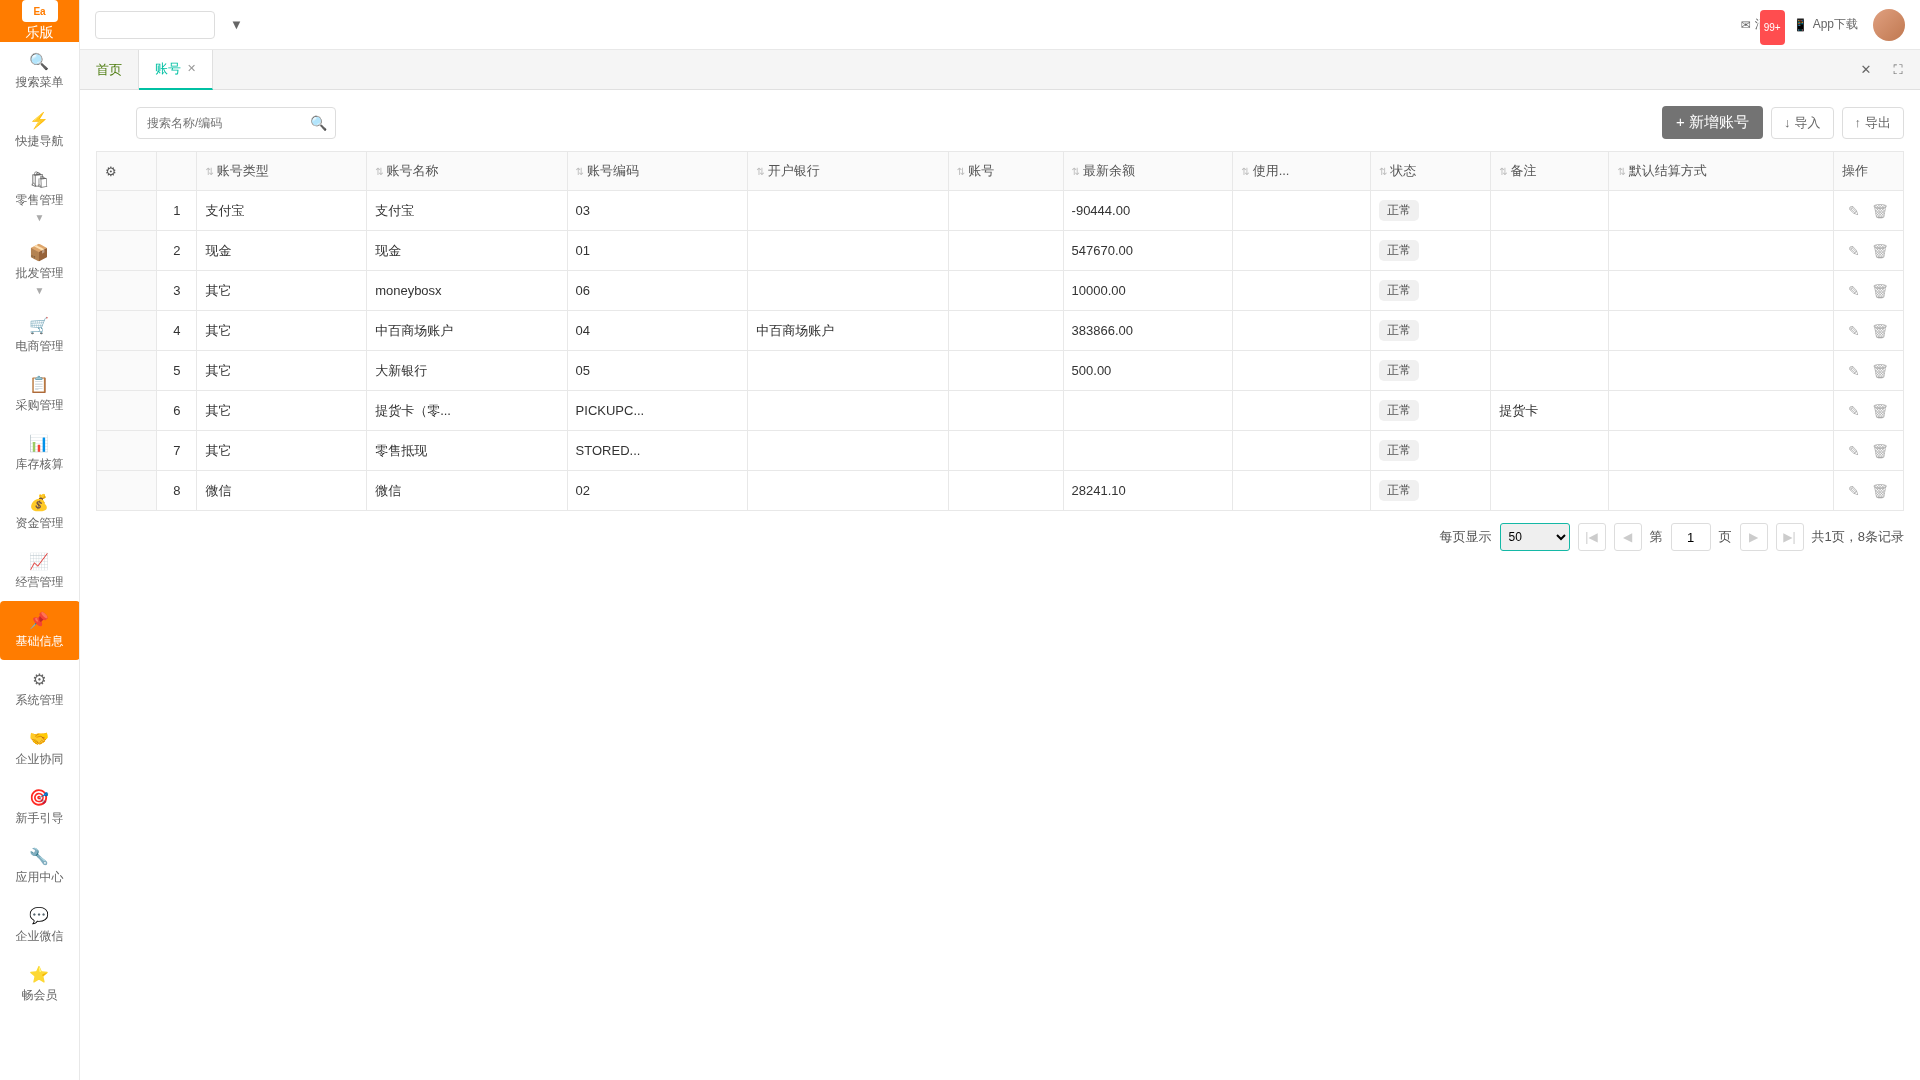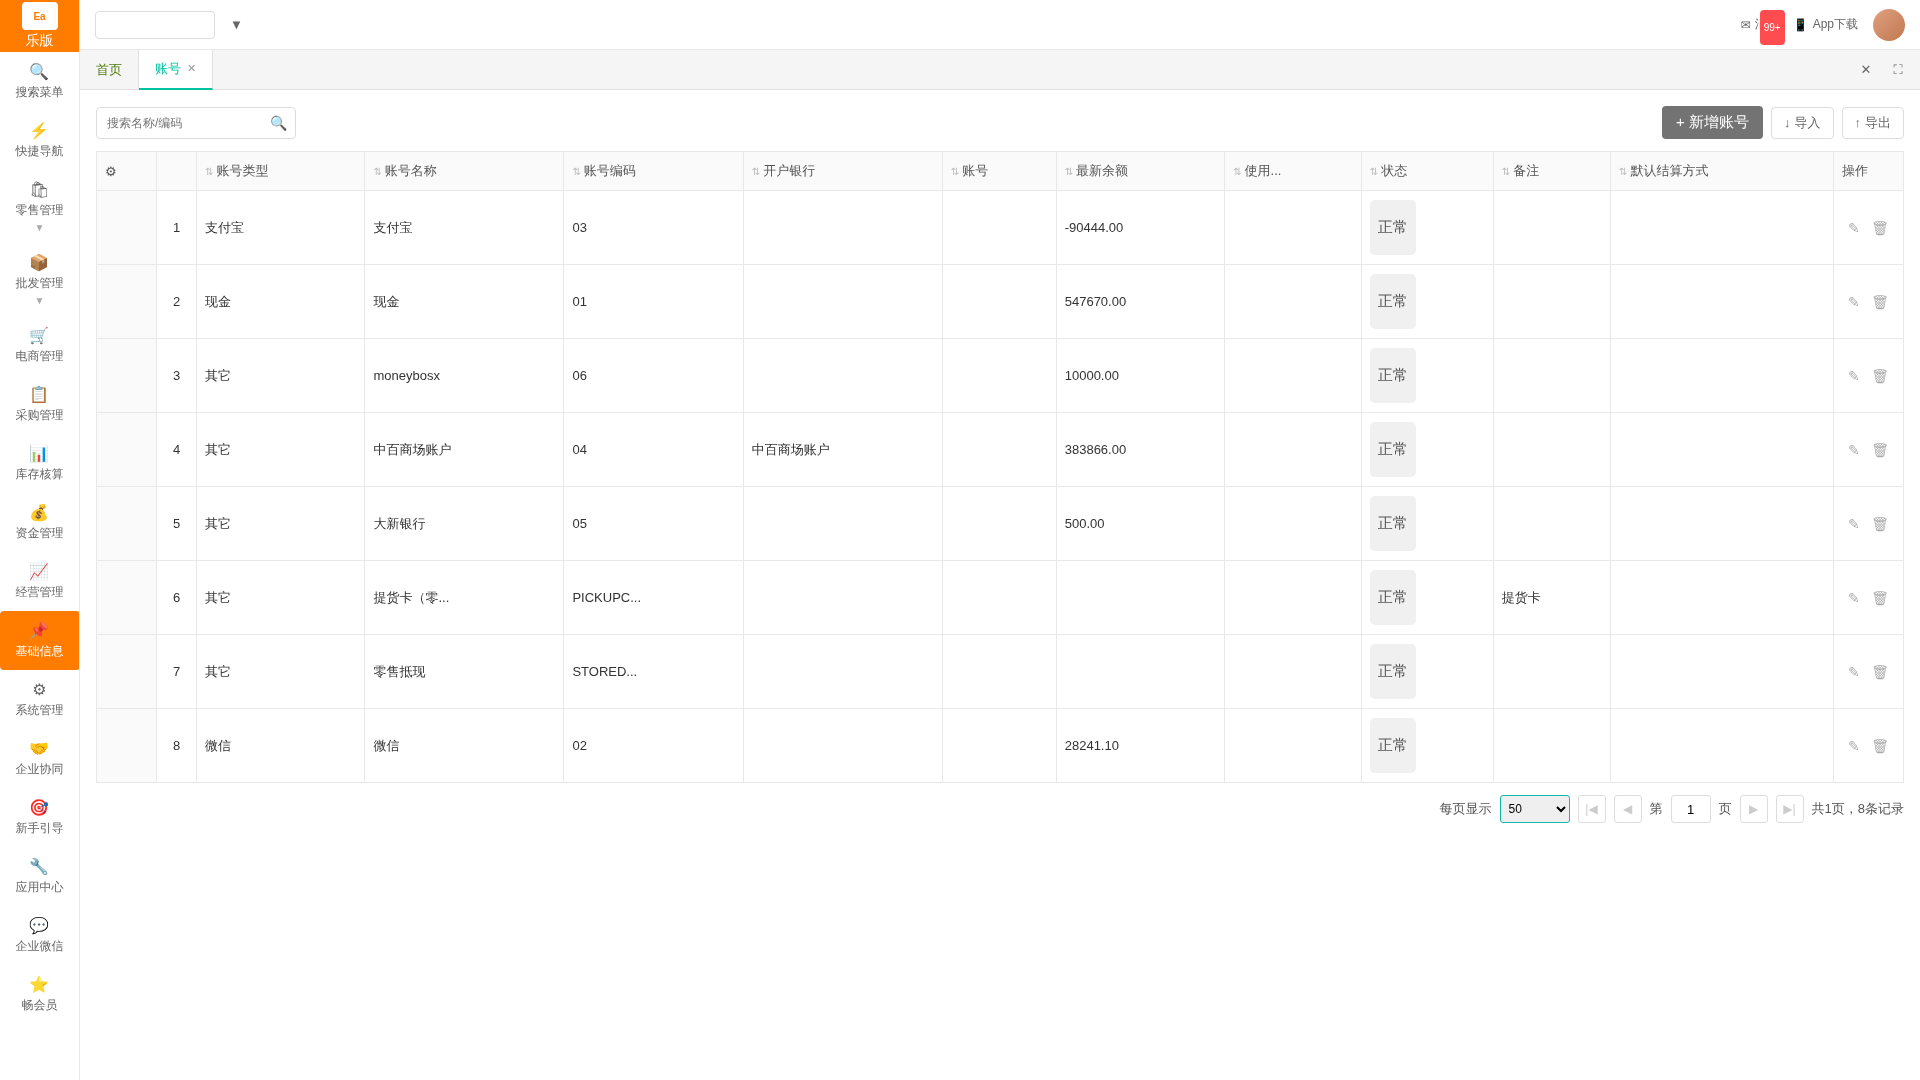--- a/index.html
+++ b/index.html
@@ -11,21 +11,21 @@
       background: #fff;
       display: flex;
       flex-direction: column;
       align-items: center;
       border-right: 1px solid #e8e8e8;
       height: 100%;
       overflow-y: auto;
     }
     .sidebar-logo {
       width: 80px;
-      height: 52px;
+      height: 42px;
       background: #ff7c00;
       display: flex;
       align-items: center;
       justify-content: center;
       flex-direction: column;
     }
     .sidebar-logo .logo-icon {
       width: 36px;
       height: 28px;
       background: #fff;
@@ -194,20 +194,21 @@
       display: flex;
       flex-direction: column;
     }
 
     
     .toolbar {
       display: flex;
       align-items: center;
       justify-content: space-between;
       margin-bottom: 12px;
+      margin-left: 40px;
     }
     .toolbar-left {
       display: flex;
       align-items: center;
       gap: 8px;
     }
     .search-input-wrap {
       position: relative;
       display: flex;
       align-items: center;
@@ -279,23 +280,23 @@
     .data-table td {
       border: 1px solid #e8e8e8;
       padding: 9px 8px;
       color: #333;
       white-space: nowrap;
     }
     .data-table .col-index { width: 40px; text-align: center; }
     .data-table .col-actions { width: 70px; text-align: center; }
     .status-badge {
       display: inline-block;
-      padding: 18px 8px;
+      padding: 2px 8px;
       border-radius: 5px;
-      font-size: 15px;
+      font-size: 12px;
       background: #f0f0f0;
       color: #555;
     }
     .status-normal { background: #f0f0f0; color: #555; }
     .action-btn {
       background: none;
       border: none;
       cursor: pointer;
       color: #aaa;
       font-size: 14px;

